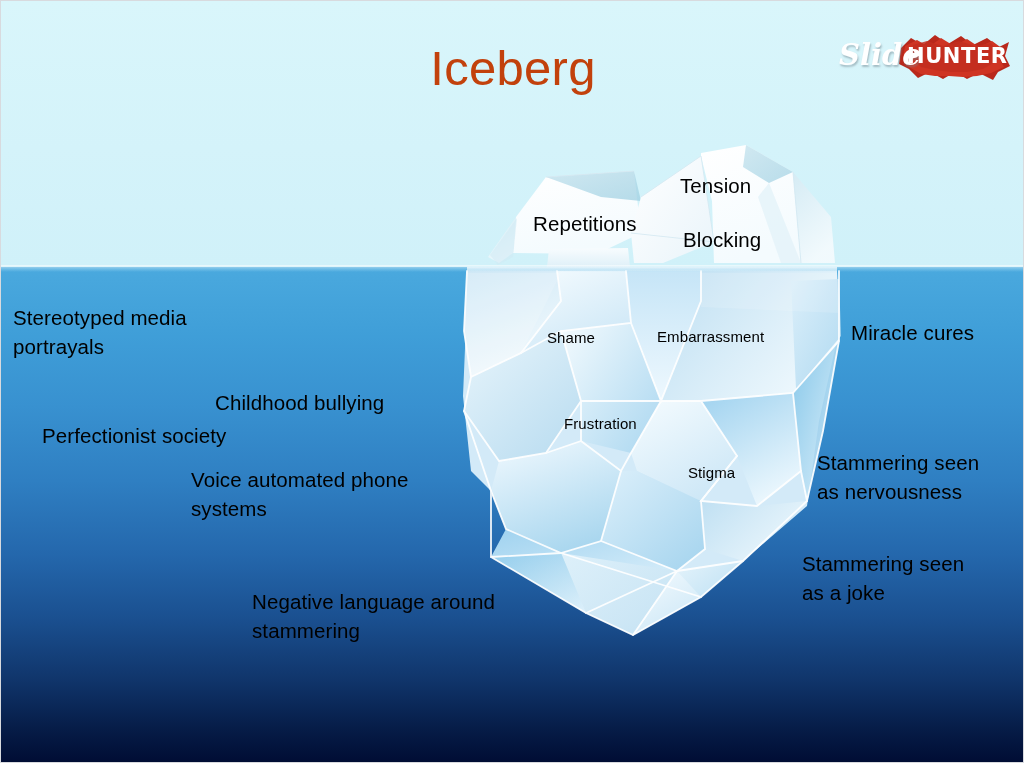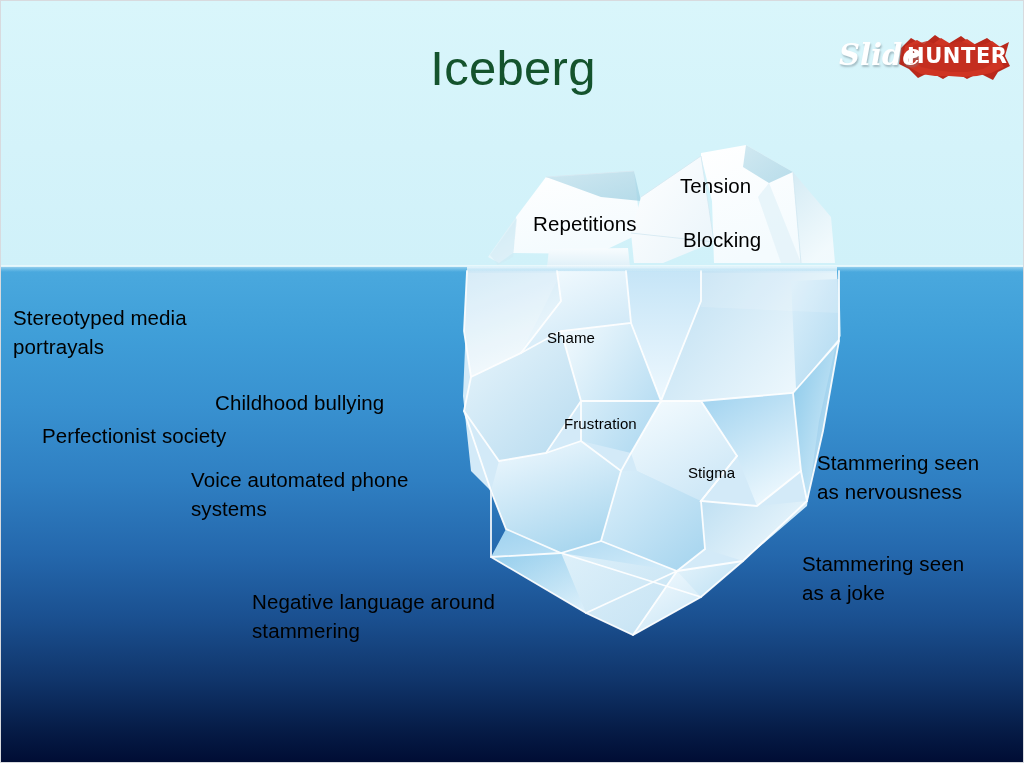--- a/index.html
+++ b/index.html
@@ -75,21 +75,21 @@
     white-space: pre-line;
   }
   .label.onberg { font-size: 15px; }
 
   #title {
     position: absolute;
     left: 0;
     top: 38px;
     width: 1024px;
     text-align: center;
-    color: #14532d;
+    color: #c2410c;
     font-size: 49px;
     line-height: 58px;
     letter-spacing: 0.3px;
   }
 
   
   #logo {
     position: absolute;
     left: 818px;
     top: 29px;
@@ -316,30 +316,32 @@
       <polygon points="14,13 28,9 44,14 60,9 76,14 92,11 99,20 96,30 84,37 68,40 52,40 36,38 22,35 13,27" fill="#c22e1e" opacity="0.85"></polygon>
     </svg>
     <div id="logo-hunter">HUNTER</div>
   </div>
 
   <div class="label" style="left:532px; top:208px;">Repetitions</div>
   <div class="label" style="left:679px; top:170px;text-align:right;">Tension</div>
   <div class="label" style="left:682px; top:224px;">Blocking</div>
 
   <div class="label onberg" style="left:546px; top:322px;">Shame</div>
+  <div class="label onberg" style="left:656px; top:321px;">Embarrassment</div>
   <div class="label onberg" style="left:563px; top:408px;">Frustration</div>
   <div class="label onberg" style="left:687px; top:457px;">Stigma</div>
 
   <div class="label" style="left:12px;  top:302px;">Stereotyped media
 portrayals</div>
   <div class="label" style="left:214px; top:367px;margin-top:20px;">Childhood bullying</div>
   <div class="label" style="left:41px;  top:420px;">Perfectionist society</div>
   <div class="label" style="left:190px; top:464px;">Voice automated phone
 systems</div>
   <div class="label" style="left:251px; top:586px;">Negative language around
 stammering</div>
 
+  <div class="label" style="left:850px; top:317px;">Miracle cures</div>
   <div class="label" style="left:816px; top:447px;">Stammering seen
 as nervousness</div>
   <div class="label" style="left:801px; top:548px;">Stammering seen
 as a joke</div>
 
 </div>
 
 </body></html>

